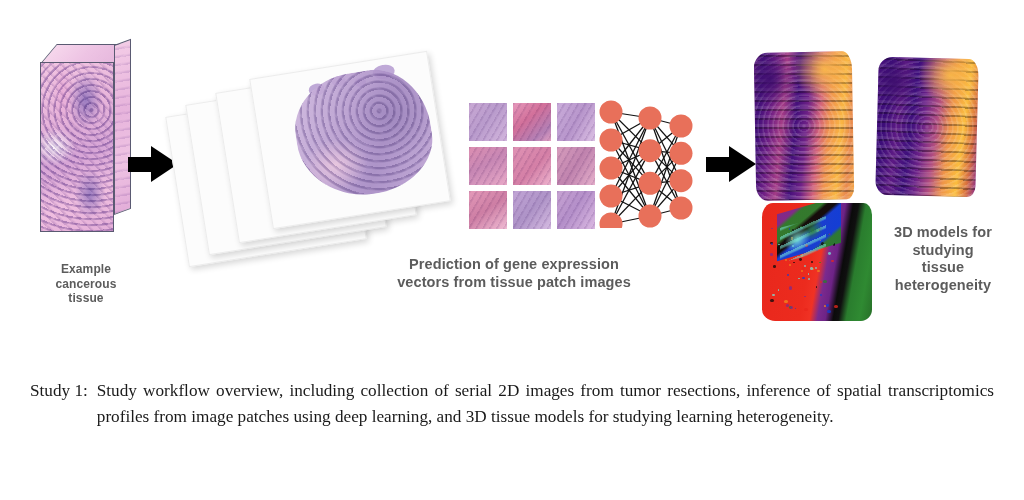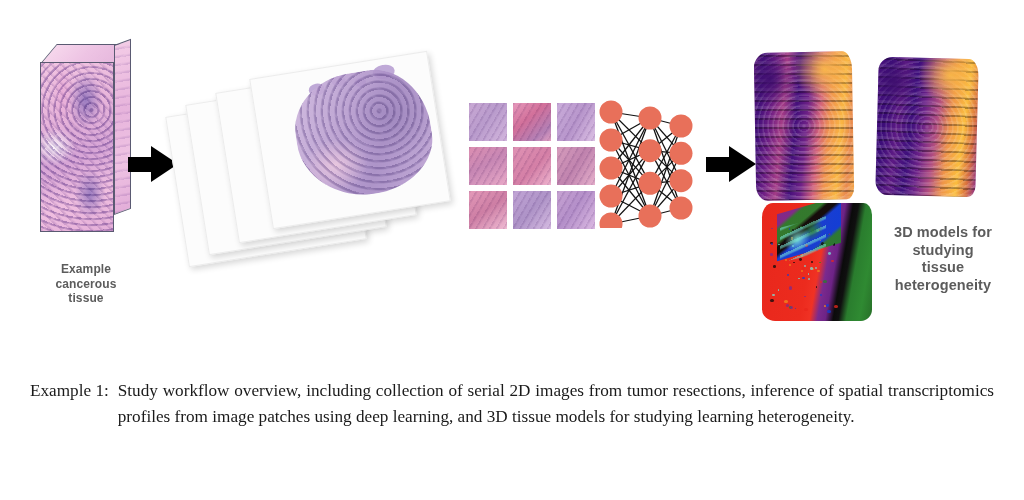--- a/index.html
+++ b/index.html
@@ -517,20 +517,22 @@
           <circle cx="54" cy="85.33333333333333" r="11.5" fill="#e8705a"></circle>
           <circle cx="54" cy="118" r="11.5" fill="#e8705a"></circle>
           <circle cx="85" cy="28" r="11.5" fill="#e8705a"></circle>
           <circle cx="85" cy="55.33333333333333" r="11.5" fill="#e8705a"></circle>
           <circle cx="85" cy="82.66666666666666" r="11.5" fill="#e8705a"></circle>
           <circle cx="85" cy="110" r="11.5" fill="#e8705a"></circle>
         </g>
     </svg>
   </div>
 
+  <div class="fig-label" id="pipeline-label">Prediction of gene expression
+vectors from tissue patch images</div>
 
   <div class="arrow-right" id="arrow-2">
     <span class="shaft"></span>
     <span class="head"></span>
   </div>
 
   <div class="model3d model-plasma" id="model-left"></div>
   <div class="model3d model-plasma" id="model-right"></div>
   <div class="model3d" id="model-cluster">
       <span class="cluster-speck" style="width: 1.20291px; height: 1.20291px; left: 52.2444%; top: 50.0841%; background: rgb(42, 125, 46); opacity: 0.75;"></span>
@@ -606,15 +608,15 @@
     </div>
 
   <div class="fig-label" id="models-label">3D models for
 studying
 tissue
 heterogeneity</div>
 
 </div>
 
 <div id="figure-caption">
-  <span id="caption-label">Example 1:</span>
+  <span id="caption-label">Study 1:</span>
   <span id="caption-text">Study workflow overview, including collection of serial 2D images from tumor resections, inference of spatial transcriptomics profiles from image patches using deep learning, and 3D tissue models for studying learning heterogeneity.</span>
 </div>
 
 </body></html>

